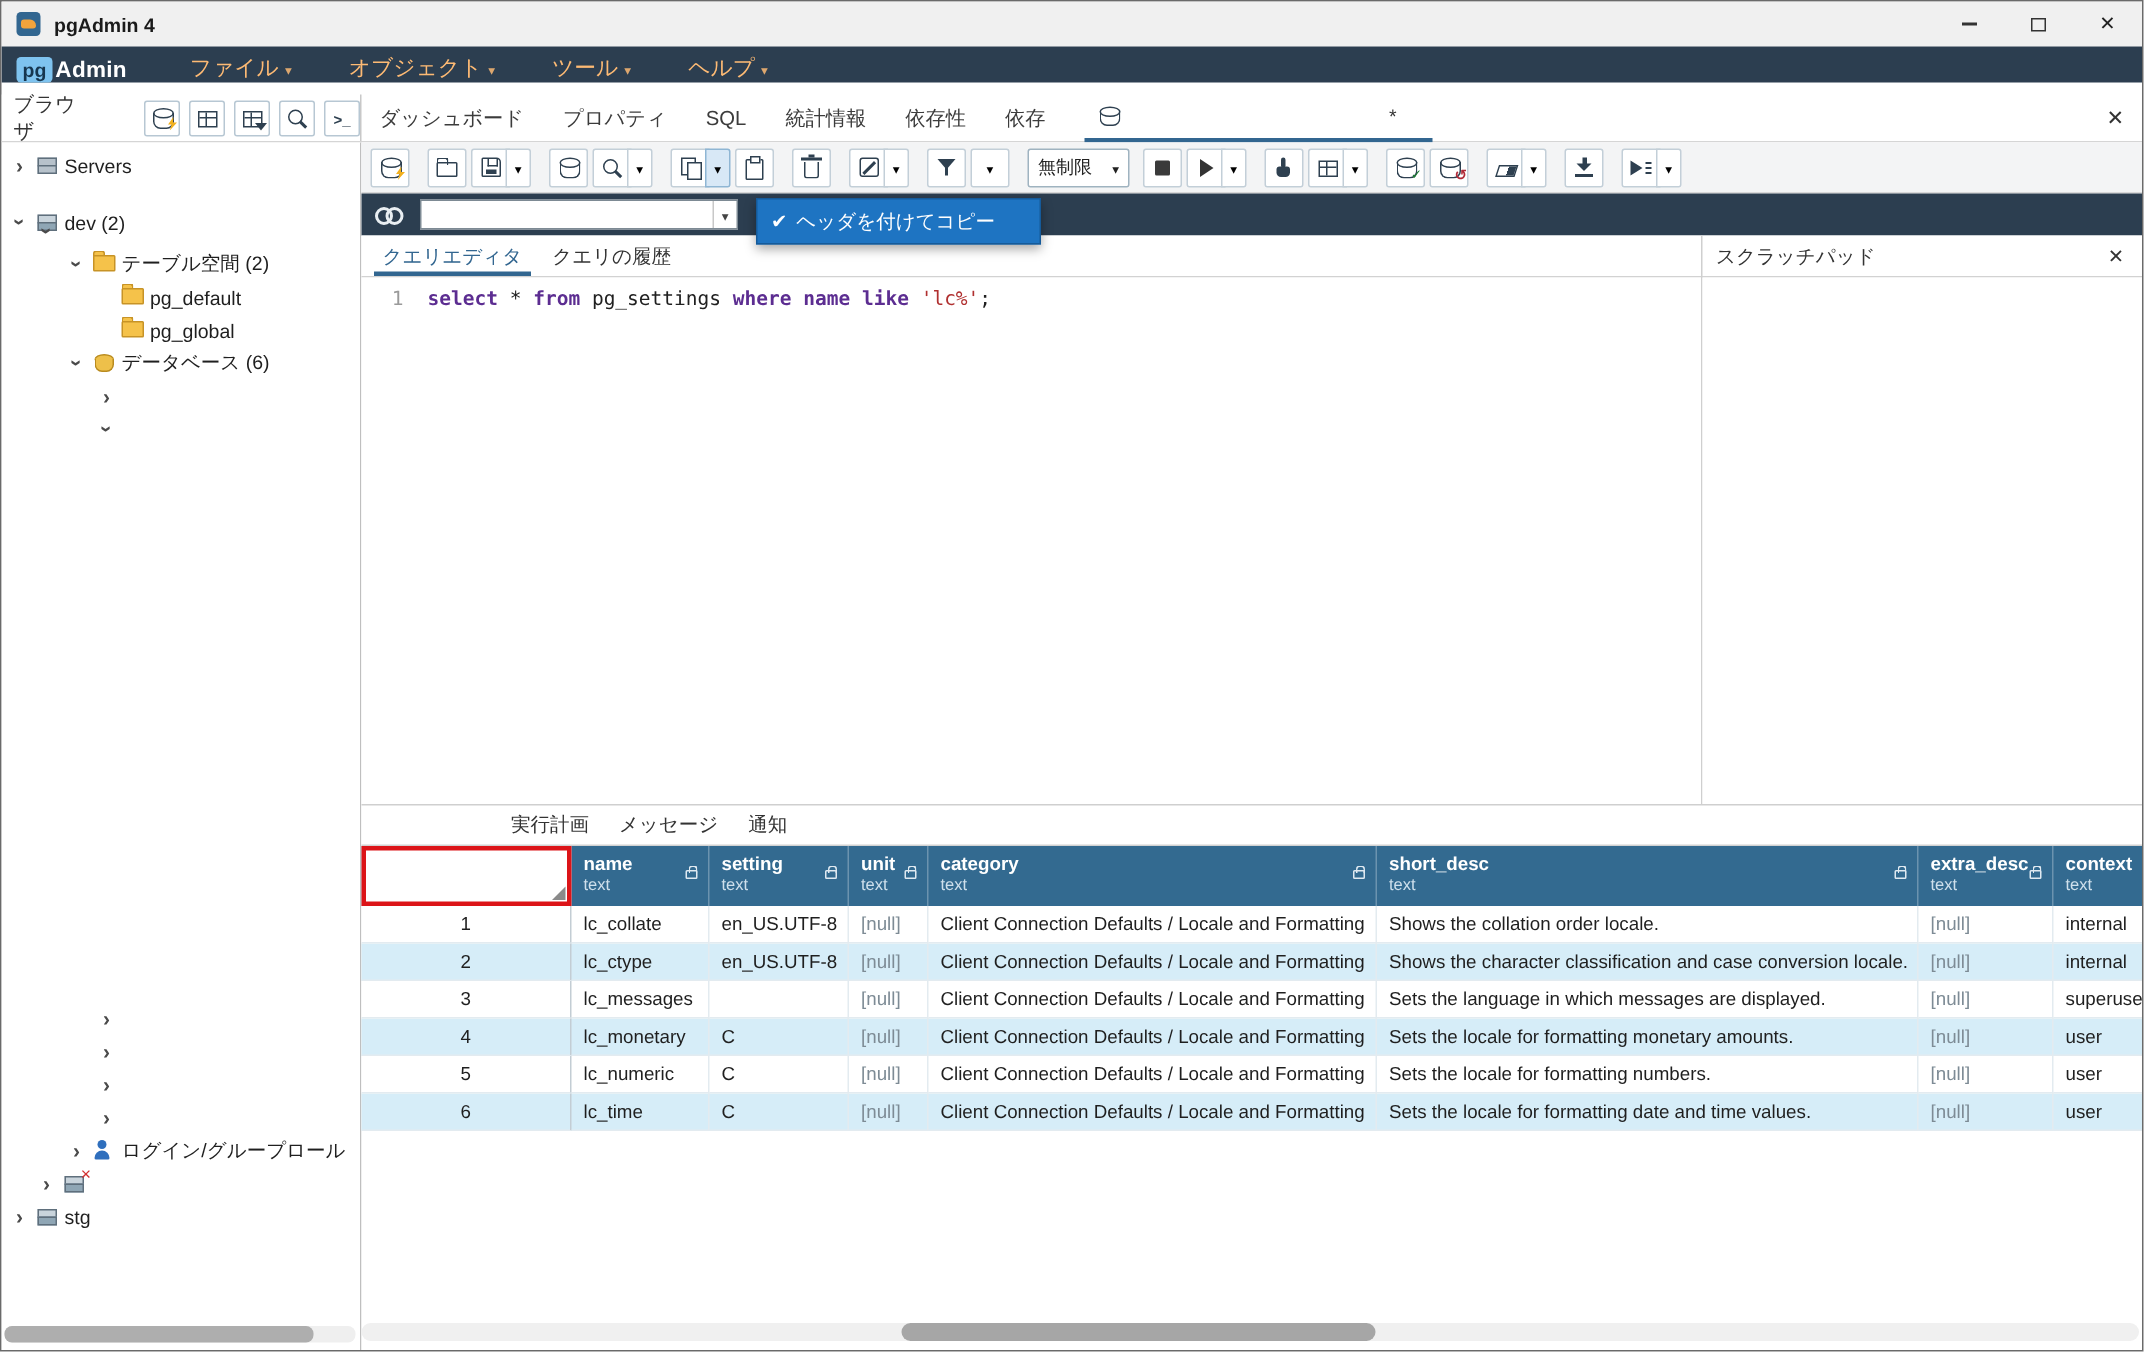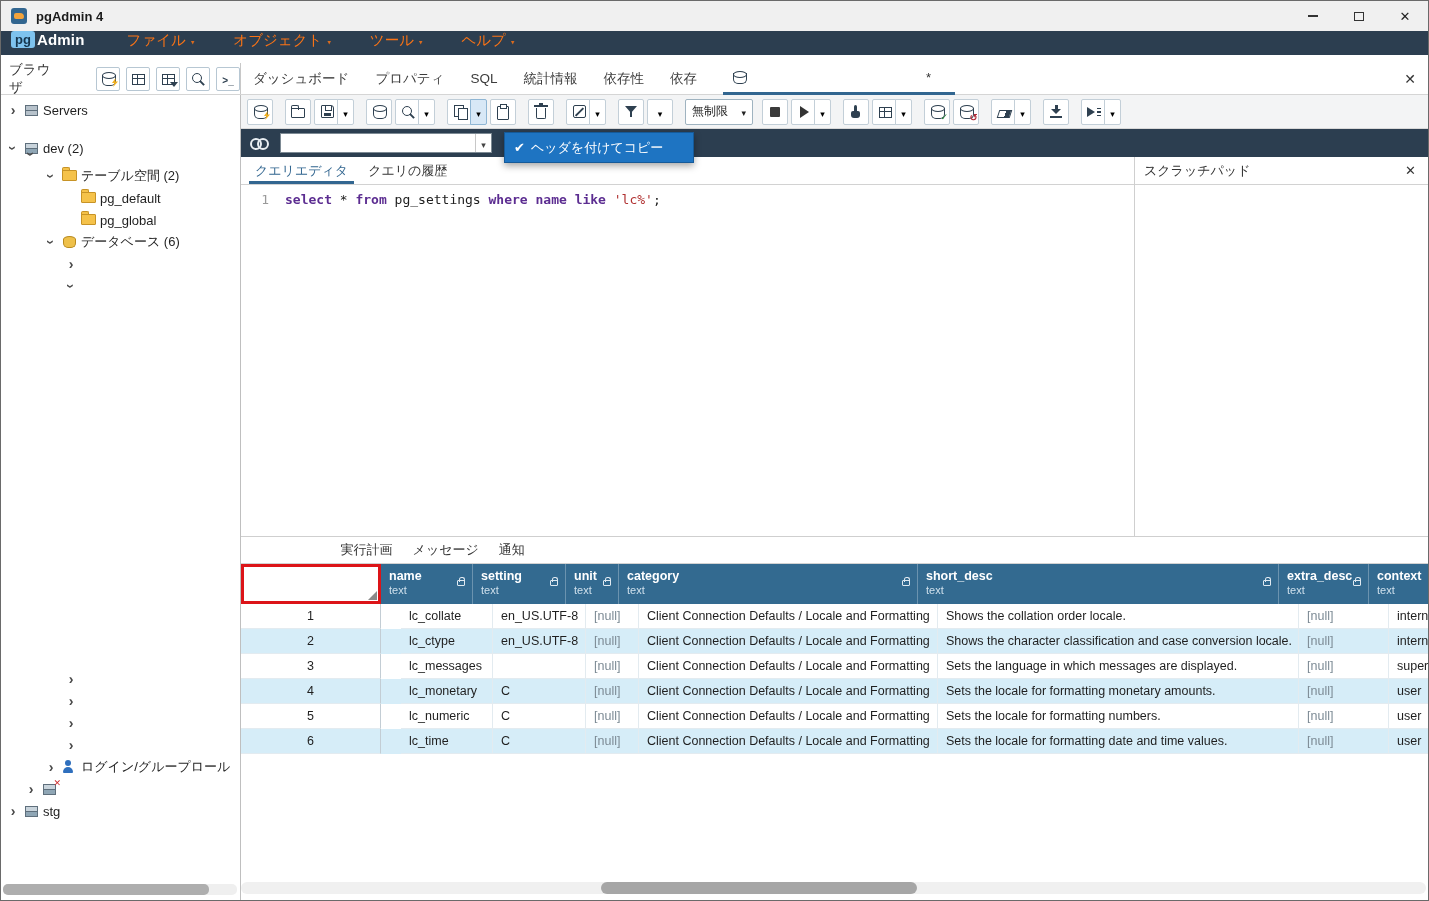--- a/index.html
+++ b/index.html
@@ -19,26 +19,26 @@
   .titlebar{position:absolute;left:0;top:0;right:0;height:30px;background:#f0f0f0;display:flex;align-items:center;}
   .tb-logo{width:16px;height:16px;margin-left:10px;border-radius:3px;background:#326690;position:relative;}
   .tb-logo::after{content:"";position:absolute;left:3px;top:5px;width:10px;height:6px;background:#f2a33c;border-radius:2px 4px 2px 2px;}
   .tb-title{margin-left:9px;font-size:13px;color:#1a1a1a;font-weight:bold;}
   .tb-controls{margin-left:auto;display:flex;height:100%;}
   .tb-btn{width:46px;display:flex;align-items:center;justify-content:center;color:#222;font-size:13px;}
   .win-min-glyph{width:10px;height:2px;background:#333;}
   .win-max-glyph{width:10px;height:9px;border:1.2px solid #333;}
 
   
-  .menubar{position:absolute;left:0;top:30px;right:0;height:24px;background:var(--menubg);display:flex;align-items:flex-start;padding:0 10px;}
+  .menubar{position:absolute;left:0;top:30px;right:0;height:24px;background:var(--menubg);display:flex;align-items:flex-end;padding:0 10px;}
   .logo{display:flex;align-items:center;gap:2px;}
   .logo-pg{background:#7ec3ef;color:#16364f;font-weight:bold;font-size:13px;padding:1px 4px;border-radius:3px;}
   .logo-admin{color:#fff;font-weight:bold;font-size:15px;letter-spacing:.2px;}
   .menu-items{display:flex;gap:38px;margin-left:42px;}
-  .menu-item{color:#f97316;font-size:14.5px;display:flex;align-items:center;gap:4px;cursor:default;font-family:Liberation Mono, monospace;}
+  .menu-item{color:#fdba74;font-size:14.5px;display:flex;align-items:center;gap:4px;cursor:default;}
   .menu-item .caret{opacity:.85;}
   .caret::before{content:"▾";font-size:9px;}
 
   
   .row2{position:absolute;left:0;top:62px;right:0;height:32px;background:#fff;border-bottom:1px solid #d5d5d5;display:flex;}
   .browser-hdr{width:240px;border-right:1px solid #c8c8c8;display:flex;align-items:center;padding-left:8px;gap:22px;}
   .browser-title{font-size:13.5px;color:#333;}
   .bh-icons{display:flex;gap:6px;margin-left:14px;}
   .sbtn{width:24px;height:24px;background:#fff;border:1px solid #b7c7d3;border-radius:2px;display:flex;align-items:center;justify-content:center;position:relative;}
   .main-tabs{flex:1;display:flex;align-items:center;position:relative;padding-left:12px;gap:26px;}
@@ -174,21 +174,21 @@
   .hcell{position:relative;border-right:1px solid rgba(255,255,255,.28);padding:5px 8px 0 8px;flex:0 0 auto;}
   .hname{font-size:12.5px;font-weight:bold;}
   .htype{font-size:11px;color:#cfe0ec;margin-top:1px;}
   .lock{position:absolute;right:7px;top:16px;width:8px;height:6px;border:1.2px solid #dfe9f1;border-radius:1px;}
   .lock::before{content:"";position:absolute;left:0.8px;top:-4px;width:4px;height:4px;border:1.2px solid #dfe9f1;border-bottom:none;border-radius:2.5px 2.5px 0 0;}
   .grow{height:25px;display:flex;font-size:12.5px;color:#1f1f1f;background:#fff;}
   .grow.alt{background:var(--rowalt);}
   .rnum{width:140px;flex:0 0 140px;display:flex;align-items:center;justify-content:center;border-right:1px solid #c3cdd4;border-bottom:1px solid #e3ebf0;}
   .gcell{padding:0 8px;display:flex;align-items:center;border-right:1px solid #e3ebf0;border-bottom:1px solid #e3ebf0;white-space:nowrap;overflow:hidden;flex:0 0 auto;}
   .nullv{color:#7d8b95;}
-  .cw0{width:92px;margin-left:20px;} .cw1{width:93px;} .cw2{width:53px;} .cw3{width:299px;} .cw4{width:361px;} .cw5{width:90px;} .cw6{flex:1 1 auto;border-right:none;}
+  .cw0{width:92px;} .cw1{width:93px;} .cw2{width:53px;} .cw3{width:299px;} .cw4{width:361px;} .cw5{width:90px;} .cw6{flex:1 1 auto;border-right:none;}
   .hw0{width:92px;} .hw1{width:93px;} .hw2{width:53px;} .hw3{width:299px;} .hw4{width:361px;} .hw5{width:90px;} .hw6{flex:1 1 auto;border-right:none;}
 
   .main-hscroll{position:absolute;left:0;right:2px;bottom:6px;height:12px;background:#f0f0f0;border-radius:6px;}
   .main-hscroll .thumb{position:absolute;left:360px;width:316px;height:12px;background:#a6a6a6;border-radius:6px;}
 </style>
 </head>
 <body>
 
 <div class="app">
 

